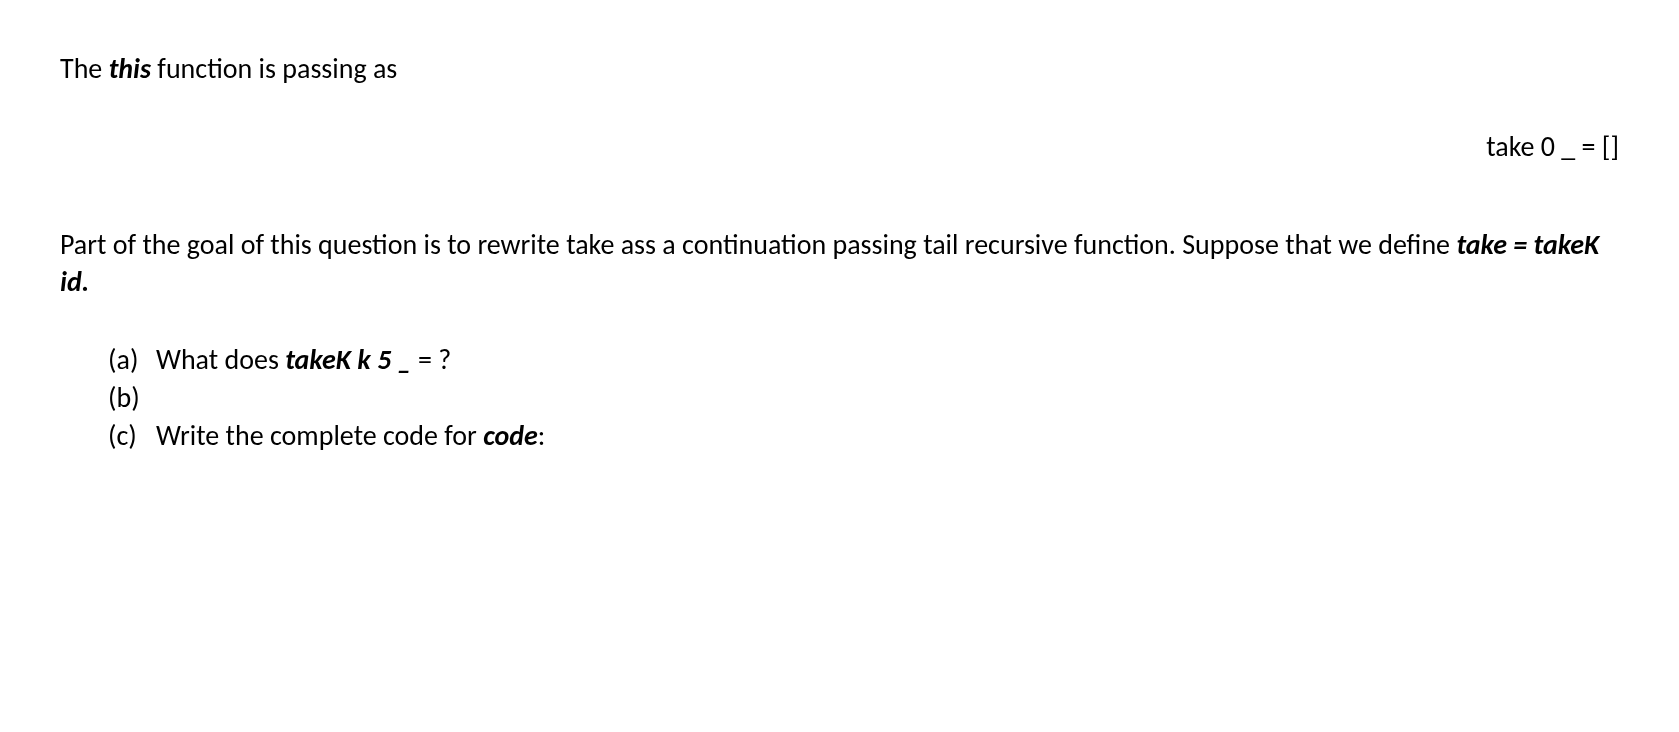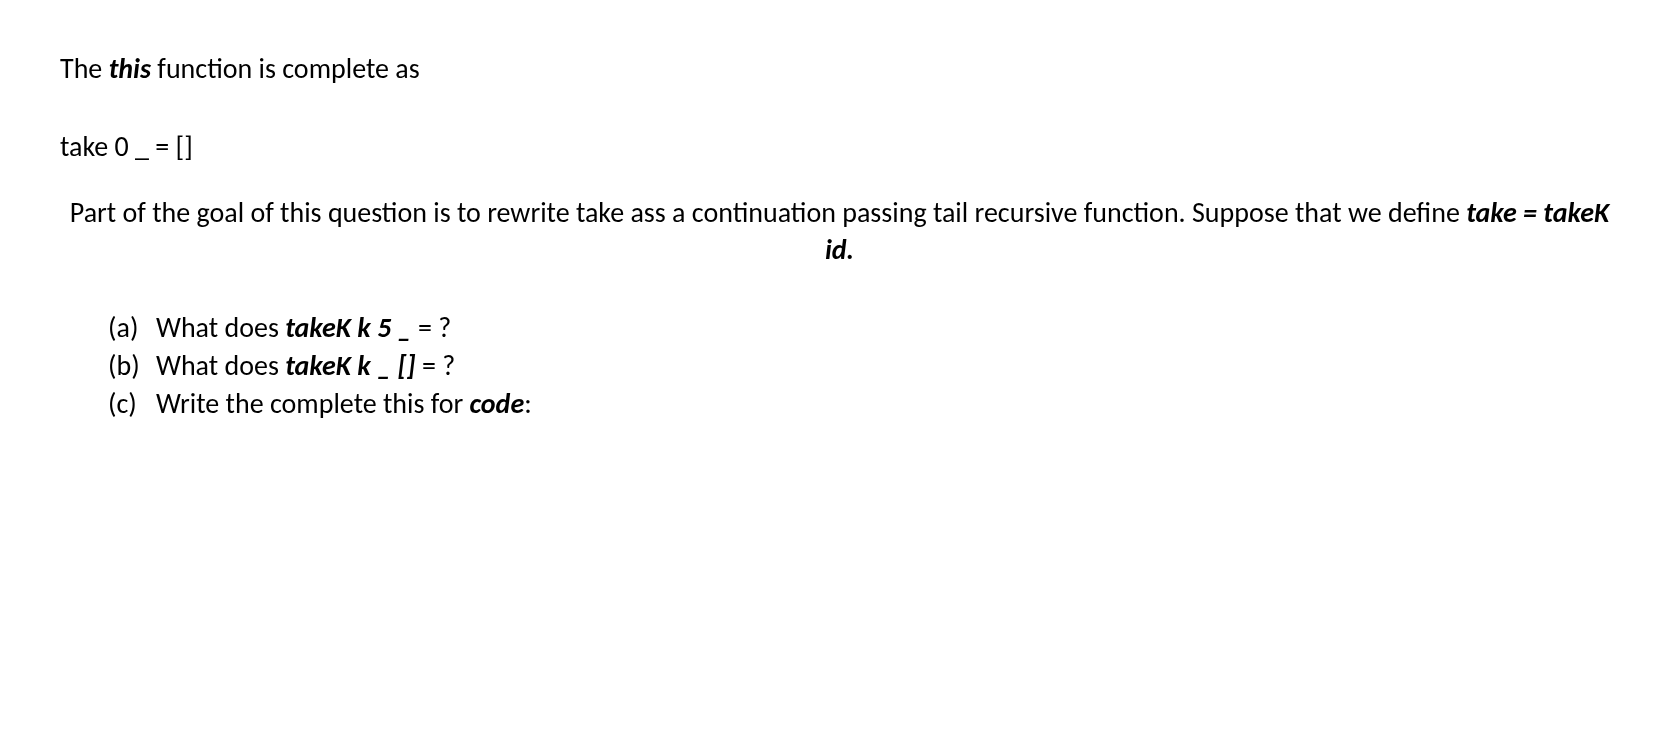--- a/index.html
+++ b/index.html
@@ -13,71 +13,68 @@
       color: #000;
       background: #fff;
       padding: 50px 60px;
       line-height: 1.35;
       width: 1679px;
     }
     .intro {
       margin-bottom: 40px;
     }
     .code-block {
-      margin-bottom: 28px;
+      margin-bottom: 60px;
+      text-align: right;
     }
     .code-line {
       font-family: Calibri, 'Segoe UI', Arial, sans-serif;
     }
     .goal-text {
       margin-bottom: 40px;
-      text-align: center;
     }
     .questions {
       padding-left: 48px;
     }
     .question-row {
       display: flex;
       align-items: baseline;
     }
     .q-marker {
       min-width: 48px;
     }
     .bold-italic {
       font-weight: bold;
       font-style: italic;
     }
   </style>
 </head>
 <body>
 
 <div class="intro">
-  <span>The </span><span class="bold-italic">this</span><span> function is complete as</span>
+  <span>The </span><span class="bold-italic">this</span><span> function is passing as</span>
 </div>
 
 <div class="code-block">
   <div class="code-line">take 0  _  = []</div>
 </div>
 
 <div class="goal-text">
   <span>Part of the goal of this question is to rewrite take ass a continuation passing tail recursive function. Suppose that we define </span><span class="bold-italic">take = takeK id.</span>
 </div>
 
 <div class="questions">
   <div class="question-row">
     <span class="q-marker">(a)</span>
     <span>
       <span>What does </span><span class="bold-italic">takeK k 5  _ </span><span> = ?</span>
     </span>
   </div>
   <div class="question-row">
     <span class="q-marker">(b)</span>
-    <span>
-      <span>What does </span><span class="bold-italic">takeK k _  []</span><span> = ?</span>
-    </span>
   </div>
   <div class="question-row">
     <span class="q-marker">(c)</span>
     <span>
-      <span>Write the complete this for </span><span class="bold-italic">code</span><span>:</span>
+      <span>Write the complete code for </span><span class="bold-italic">code</span><span>:</span>
     </span>
   </div>
 </div>
 
 </body></html>

